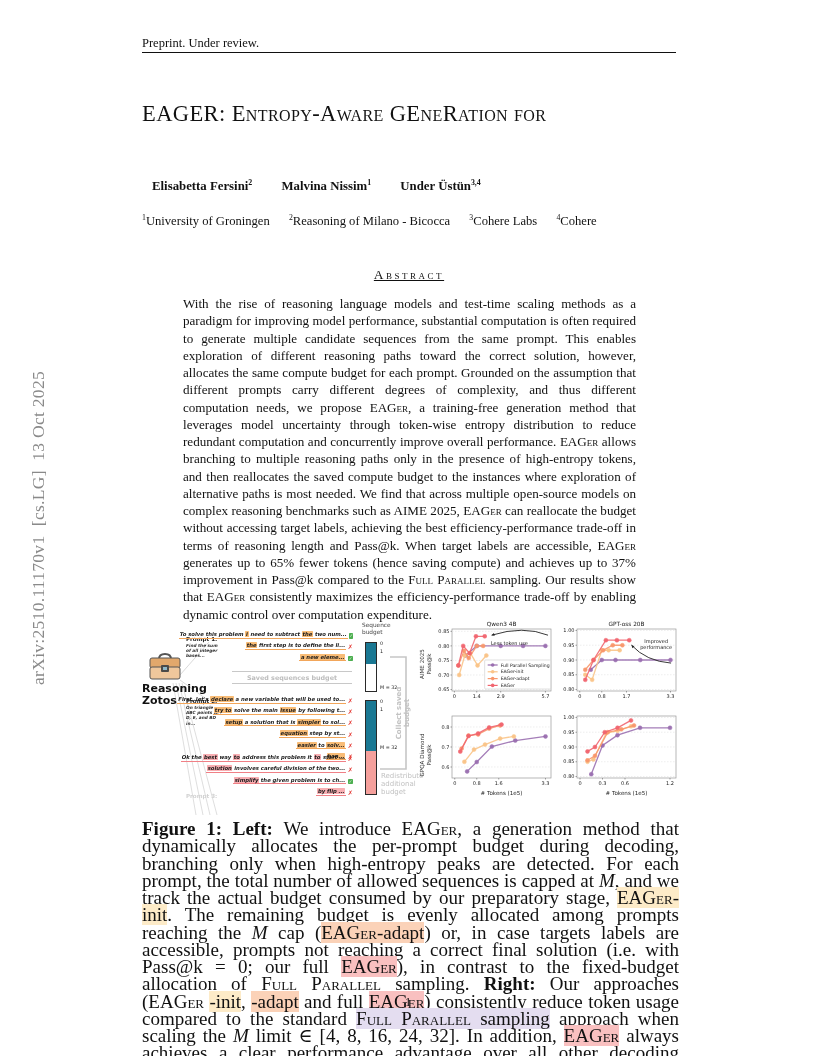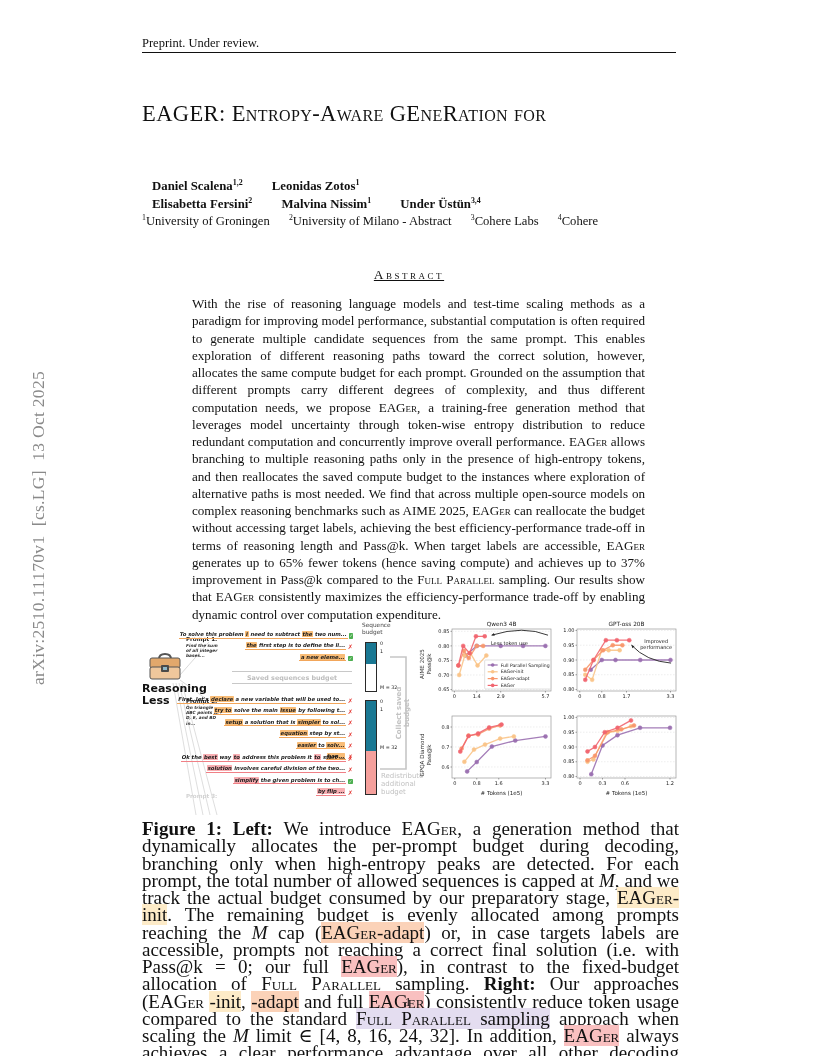--- a/index.html
+++ b/index.html
@@ -11,21 +11,21 @@
   .hrule{position:absolute;left:142px;top:52px;width:534px;border-top:1.1px solid #111;}
   .title{position:absolute;left:142px;top:99px;width:520px;font-size:22.5px;line-height:29px;
          font-variant:small-caps;letter-spacing:.4px;}
   .authors{position:absolute;left:152px;top:178px;font-size:12.8px;font-weight:bold;line-height:17.5px;}
   .authors .au{margin-right:26px;}
   sup{font-size:.62em;vertical-align:super;line-height:0;font-weight:inherit;}
   .affils{position:absolute;left:142px;top:214px;font-size:12.6px;}
   .affils .af{margin-right:16px;}
   .abs-head{position:absolute;left:142px;top:267px;width:534px;text-align:center;font-size:13.5px;
             font-variant:small-caps;letter-spacing:2.5px;text-decoration:underline;}
-  .abstract{position:absolute;left:192px;top:295px;width:453px;font-size:13.1px;line-height:17.25px;
+  .abstract{position:absolute;left:183px;top:295px;width:453px;font-size:13.1px;line-height:17.25px;
             text-align:justify;}
   .caption{position:absolute;left:142px;top:820px;width:537px;font-size:19px;line-height:17.25px;
            text-align:justify;}
   .b{font-weight:bold;} .i{font-style:italic;} .sc{font-variant:small-caps;}
   .hl-init{background:#FDEBC8;} .hl-adapt{background:#FBD2B8;} .hl-eager{background:#F9C0C0;}
   .hl-fps{background:#E4DDF0;}
   .pageno{position:absolute;left:0;top:995px;width:816px;text-align:center;font-size:12.5px;}
 
   
   .fig{position:absolute;left:140px;top:617px;width:540px;height:200px;
@@ -71,33 +71,29 @@
 
   <div class="preprint">Preprint. Under review.</div>
   <div class="hrule"></div>
 
   <div class="title">
     <div>EAGER: Entropy-Aware GEneRation for</div>
   </div>
 
   <div class="authors">
     <div>
-      <span class="au"><span>Daniel Scalena</span><sup>1,2</sup></span>
-      <span class="au"><span>Leonidas Zotos</span><sup>1</sup></span>
-    </div>
-    <div>
       <span class="au"><span>Elisabetta Fersini</span><sup>2</sup></span>
       <span class="au"><span>Malvina Nissim</span><sup>1</sup></span>
       <span class="au"><span>Under Üstün</span><sup>3,4</sup></span>
     </div>
   </div>
 
   <div class="affils">
     <span class="af"><sup>1</sup><span>University of Groningen</span></span>
-    <span class="af"><sup>2</sup><span>University of Milano - Abstract</span></span>
+    <span class="af"><sup>2</sup><span>Reasoning of Milano - Bicocca</span></span>
     <span class="af"><sup>3</sup><span>Cohere Labs</span></span>
     <span class="af"><sup>4</sup><span>Cohere</span></span>
   </div>
 
   <div class="abs-head">Abstract</div>
   <div class="abstract"><span>With the rise of reasoning language models and test-time scaling methods as a paradigm for improving model performance, substantial computation is often required to generate multiple candidate sequences from the same prompt. This enables exploration of different reasoning paths toward the correct solution, however, allocates the same compute budget for each prompt. Grounded on the assumption that different prompts carry different degrees of complexity, and thus different computation needs, we propose </span><span class="sc">EAGer</span><span>, a training-free generation method that leverages model uncertainty through token-wise entropy distribution to reduce redundant computation and concurrently improve overall performance. </span><span class="sc">EAGer</span><span> allows branching to multiple reasoning paths only in the presence of high-entropy tokens, and then reallocates the saved compute budget to the instances where exploration of alternative paths is most needed. We find that across multiple open-source models on complex reasoning benchmarks such as AIME 2025, </span><span class="sc">EAGer</span><span> can reallocate the budget without accessing target labels, achieving the best efficiency-performance trade-off in terms of reasoning length and Pass@k. When target labels are accessible, </span><span class="sc">EAGer</span><span> generates up to 65% fewer tokens (hence saving compute) and achieves up to 37% improvement in Pass@k compared to the </span><span class="sc">Full Parallel</span><span> sampling. Our results show that </span><span class="sc">EAGer</span><span> consistently maximizes the efficiency-performance trade-off by enabling dynamic control over computation expenditure.</span></div>
 
   <div class="fig">
 
     <svg class="fig-lines" width="540" height="200">
@@ -112,21 +108,21 @@
 
     <svg class="tasks-icon" width="34" height="30" viewBox="0 0 34 30">
       <path d="M11 6 Q11 1 17 1 Q23 1 23 6" fill="none" stroke="#555" stroke-width="2"></path>
       <rect x="2" y="5" width="30" height="10" rx="2" fill="#E2A86C" stroke="#555" stroke-width="1"></rect>
       <rect x="2" y="14" width="30" height="12" rx="2" fill="#EFC79C" stroke="#555" stroke-width="1"></rect>
       <rect x="13" y="12" width="8" height="7" rx="1" fill="#4a4a4a"></rect>
       <rect x="15" y="14" width="4" height="3" fill="#8fb8c9"></rect>
     </svg>
     <div class="tasks-label">
         <div>Reasoning</div>
-        <div>Less</div>
+        <div>Zotos</div>
       </div>
 
     <div class="prompt" style="top:19px;">
       <div class="plabel">Prompt 1:</div>
       <div class="psub">Find the sum of all integer bases...</div>
     </div>
     <div class="seqs" style="top:14px;">
         <div class="seq-row">
           <span class="seq-line" style="border-bottom-color: rgb(242, 166, 90);"><span>To solve this problem </span><span class="tok" style="background: rgb(248, 188, 118);">I</span><span> need to subtract </span><span class="tok" style="background: rgb(248, 188, 118);">the</span><span> two num...</span></span>
           <span class="mk-ok">✓</span>

